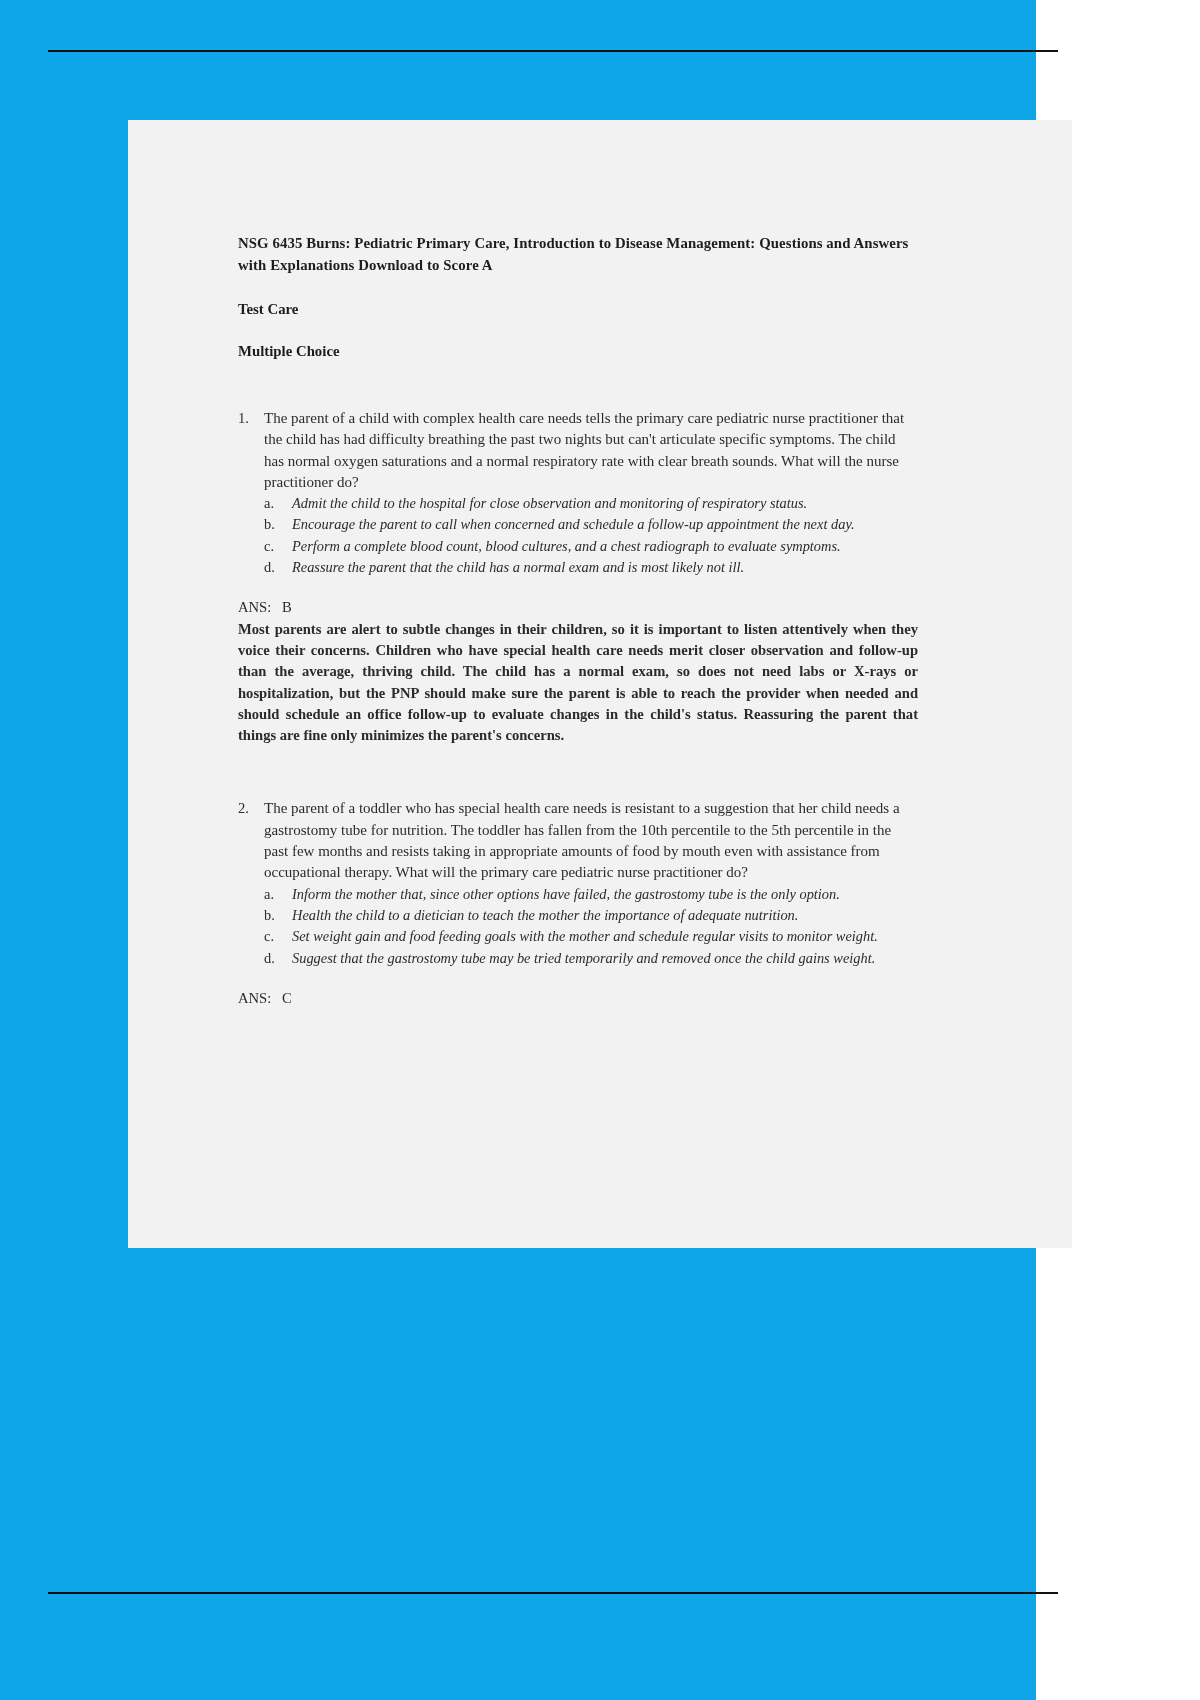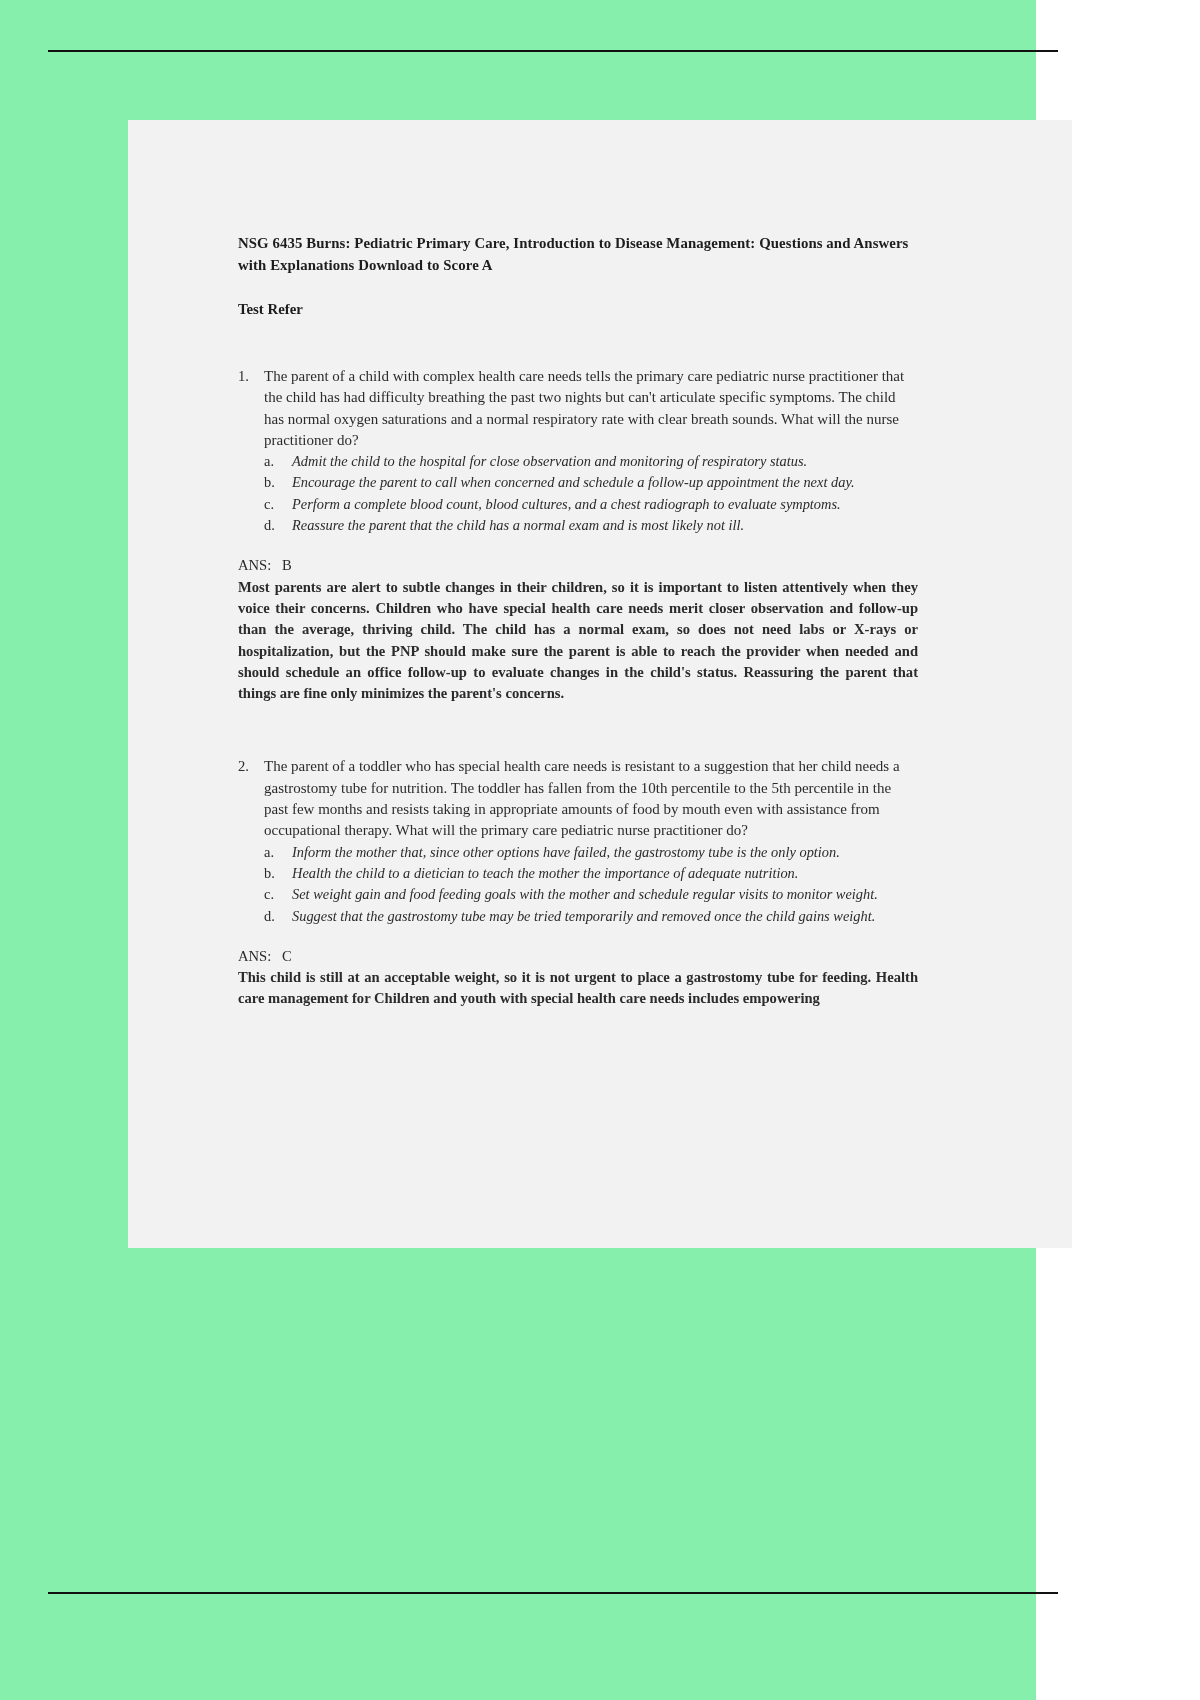--- a/index.html
+++ b/index.html
@@ -13,21 +13,21 @@
     position: relative;
     font-family: "Liberation Serif", "DejaVu Serif", serif;
     overflow: hidden;
   }
   .page-sheet {
     position: absolute;
     left: 0;
     top: 0;
     width: 1036px;
     height: 1700px;
-    background: #86efac;
+    background: #0ea5e9;
   }
   
   .paper {
     position: absolute;
     left: 128px;
     top: 120px;
     width: 944px;
     height: 1128px;
     background: #f2f2f2;
   }
@@ -151,22 +151,23 @@
 <div class="page-sheet">
 
   <div class="rule-top"></div>
   <div class="paper"></div>
   <div class="rule-bottom"></div>
 
   <div class="content">
 
     <div class="doc-title">NSG 6435 Burns: Pediatric Primary Care, Introduction to Disease Management: Questions and Answers with Explanations Download to Score A</div>
 
-    <div class="section-head">Test Refer</div>
-
+    <div class="section-head">Test Care</div>
+
+    <div class="section-head">Multiple Choice</div>
 
     <div class="spacer-lg"></div>
 
     <div class="q-block">
       <div class="q-row">
         <div class="q-num">1.</div>
         <div class="q-stem">The parent of a child with complex health care needs tells the primary care pediatric nurse practitioner that the child has had difficulty breathing the past two nights but can't articulate specific symptoms. The child has normal oxygen saturations and a normal respiratory rate with clear breath sounds. What will the nurse practitioner do?</div>
       </div>
       <div class="opt-list">
         <div class="opt-row">
@@ -224,17 +225,16 @@
         </div>
       </div>
 
       <div class="spacer-md"></div>
 
       <div class="ans-row">
         <div class="ans-label">ANS:</div>
         <div class="ans-value">C</div>
       </div>
 
-      <div class="rationale">This child is still at an acceptable weight, so it is not urgent to place a gastrostomy tube for feeding. Health care management for Children and youth with special health care needs includes empowering</div>
     </div>
 
   </div>
 </div>
 
 </body></html>

